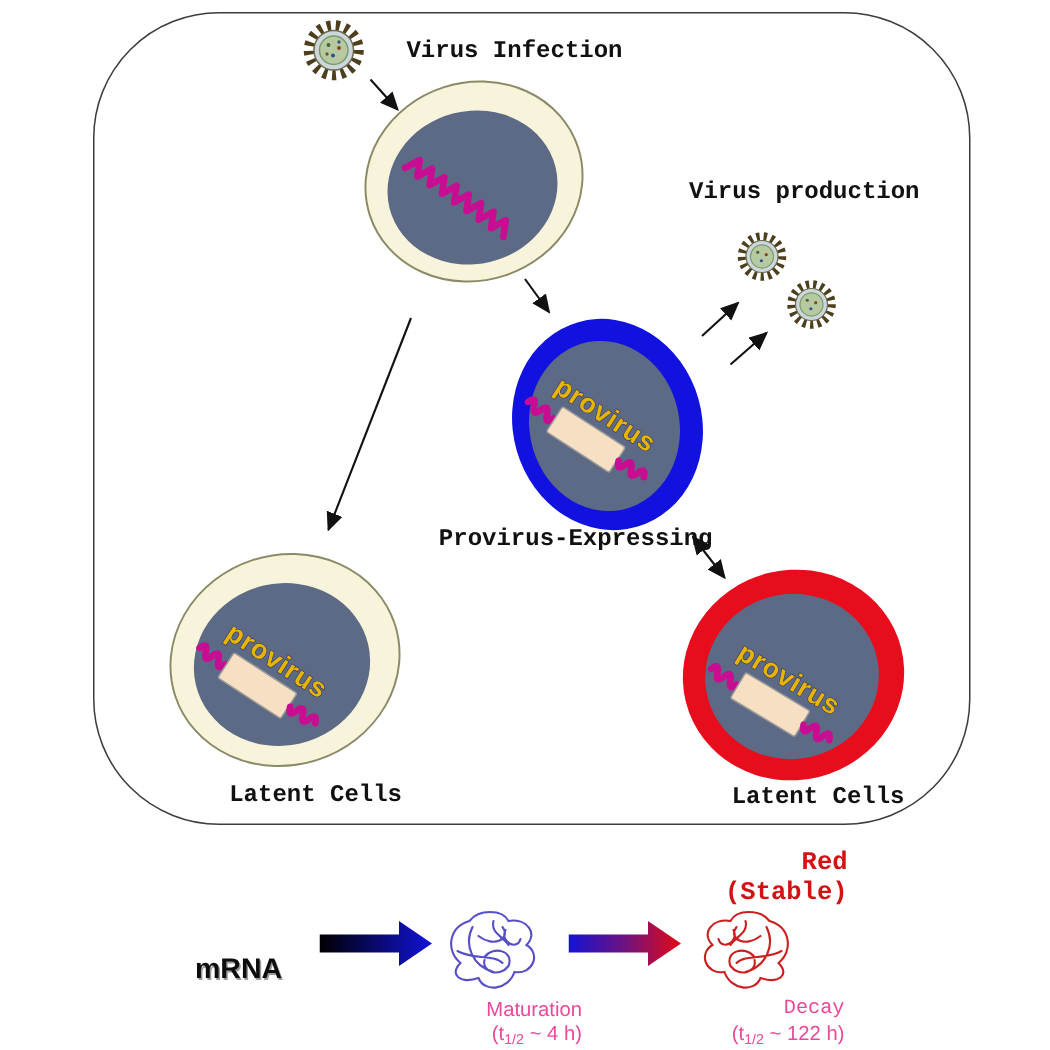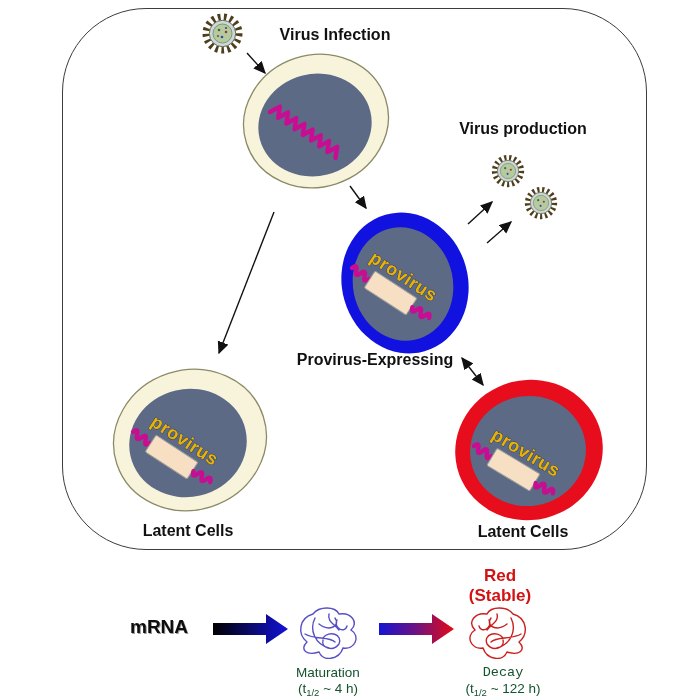--- a/index.html
+++ b/index.html
@@ -1,28 +1,28 @@
 <!DOCTYPE html>
 <html><head>
 <meta charset="utf-8">
 <style>
   html,body{margin:0;padding:0;background:#ffffff;}
   .stage{position:relative;width:700px;height:700px;background:#ffffff;overflow:hidden;
          font-family:"Liberation Sans",sans-serif;}
   .abs{position:absolute;}
   .membrane{position:absolute;left:62px;top:8px;width:583px;height:540px;
             border:1.6px solid #3c3c3c;border-radius:84px;background:#ffffff;}
-  .lbl{position:absolute;font-family:Liberation Sans, sans-serif;font-weight:bold;
-       color:#111;text-align:center;line-height:1.2;}
+  .lbl{position:absolute;font-family:Liberation Mono, monospace;font-weight:bold;
+       color:#111;text-align:right;line-height:1.2;}
   .lbl.sz16{font-size:16px;}
   .lbl.sz15{font-size:16px;}
   .blue-txt{color:#1a17c9;}
   .red-txt{color:#d31313;}
   .legend-small{position:absolute;font-family:"Liberation Sans",sans-serif;font-size:13.5px;
-                color:#14532d;text-align:center;font-weight:normal;}
+                color:#ec4899;text-align:right;font-weight:normal;}
   .legend-small sub{font-size:9.5px;vertical-align:-3px;}
   .mrna{position:absolute;font-family:"Liberation Sans",sans-serif;font-weight:bold;
         font-size:19px;color:#0d0d0d;text-shadow:1px 1px 0 #9a9a9a;}
   .provirus-text{font-family:"Liberation Sans",sans-serif;font-weight:bold;font-size:18px;
                  fill:#e8b402;stroke:#30305c;stroke-width:0.7px;paint-order:stroke;
                  letter-spacing:0.5px;}
   svg{display:block;}
 </style>
 </head>
 <body>
@@ -124,21 +124,21 @@
       </marker>
     </defs>
     <path d="M247,53 L265,73" stroke="#111" stroke-width="1.4" fill="none" marker-end="url(#ah)"></path>
     <path d="M350,186 L366,208" stroke="#111" stroke-width="1.4" fill="none" marker-end="url(#ah)"></path>
     <path d="M274,212 L219,353" stroke="#111" stroke-width="1.4" fill="none" marker-end="url(#ah)"></path>
     <path d="M468,224 L492,202" stroke="#111" stroke-width="1.4" fill="none" marker-end="url(#ah)"></path>
     <path d="M487,243 L511,222" stroke="#111" stroke-width="1.4" fill="none" marker-end="url(#ah)"></path>
     <path d="M462,358 L483,385" stroke="#111" stroke-width="1.4" fill="none" marker-start="url(#ahs)" marker-end="url(#ah)"></path>
   </svg>
 
-  <div class="mrna" style="left:130px;top:616px;">mRNA</div>
+  <div class="mrna" style="left:130px;top:636px;">mRNA</div>
 
   <svg class="abs" style="left:213px;top:611px;" width="76" height="36" viewBox="0 0 76 36">
     <defs>
       <linearGradient id="g1" x1="0" y1="0" x2="1" y2="0">
         <stop offset="0" stop-color="#000000"></stop>
           <stop offset="1" stop-color="#1212d8"></stop>
       </linearGradient>
     </defs>
     <polygon points="0,12 53,12 53,3 75,18 53,33 53,24 0,24" fill="url(#g1)"></polygon>
   </svg>

